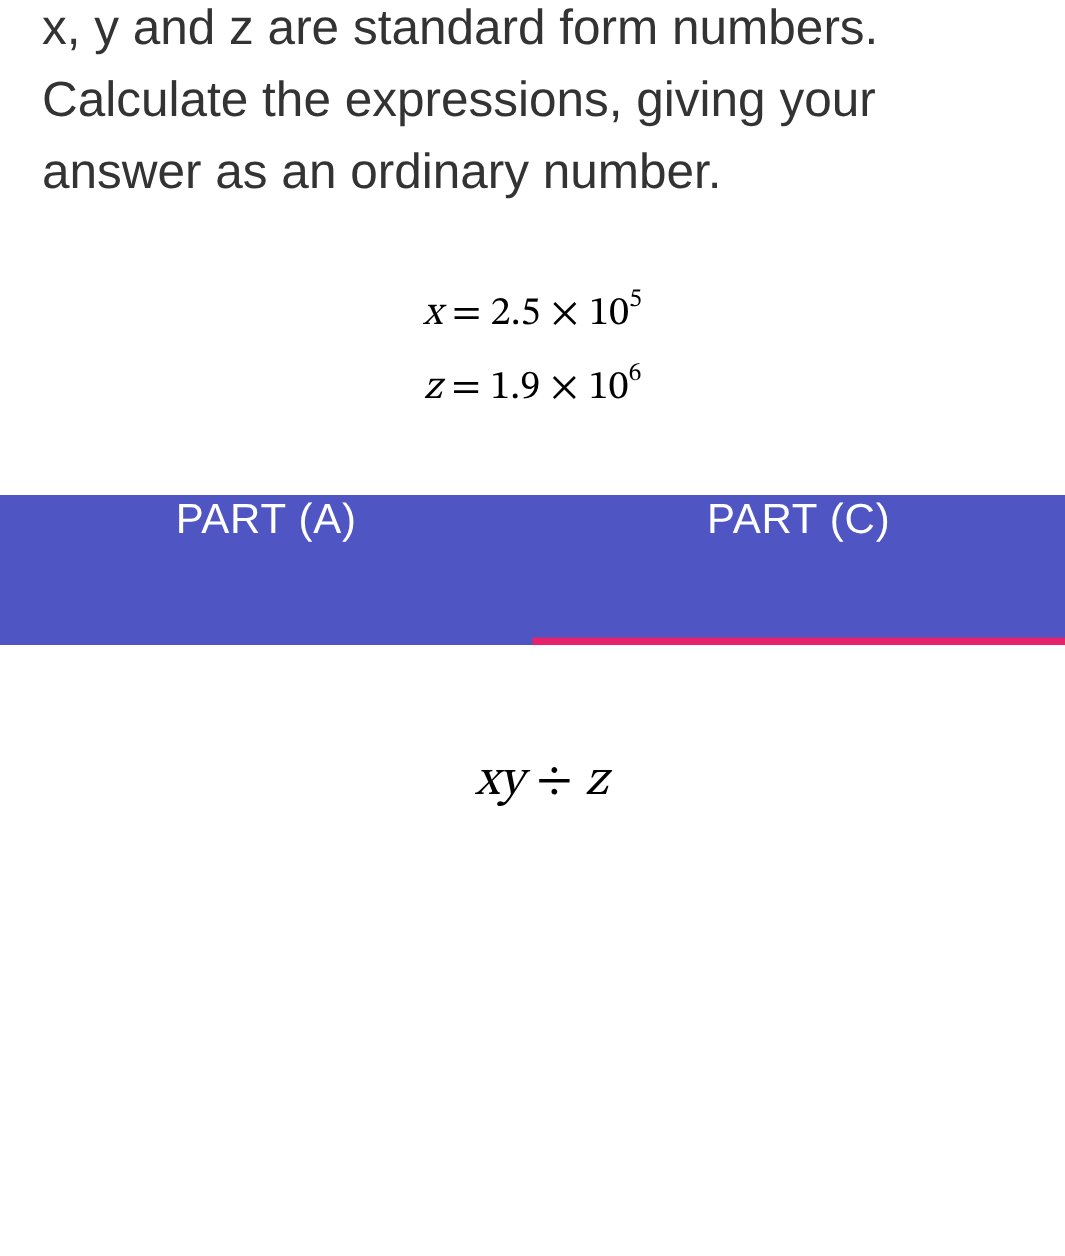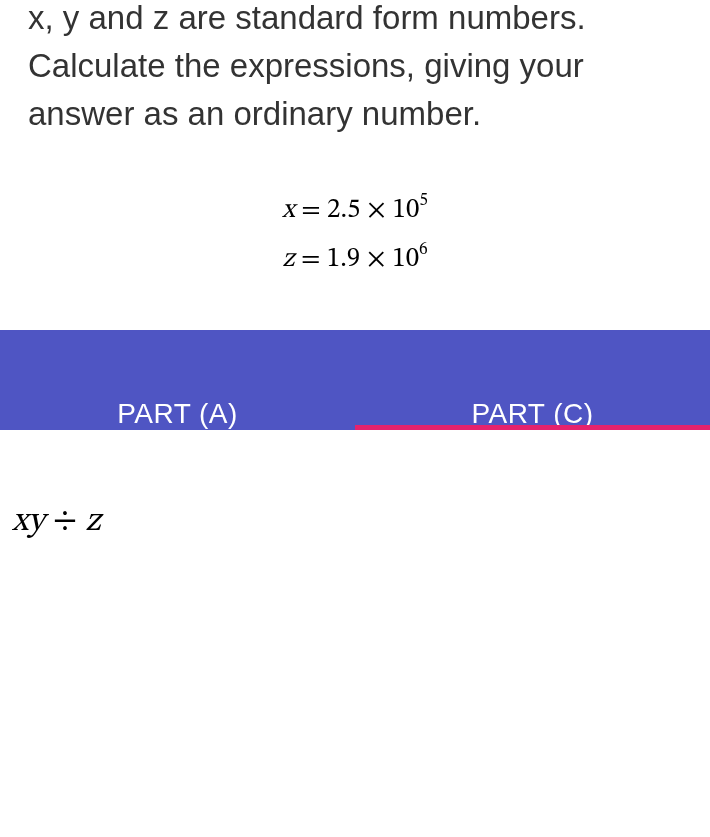--- a/index.html
+++ b/index.html
@@ -34,36 +34,37 @@
   .tabs {
     display: flex;
     width: 100%;
     background: #4f55c3;
     height: 100px;
     align-items: stretch;
   }
   .tab {
     flex: 1;
     display: flex;
-    align-items: flex-end;
+    align-items: flex-start;
     justify-content: center;
     font-size: 28px;
     color: #fff;
     letter-spacing: 0.5px;
     cursor: pointer;
     position: relative;
   }
   .tab.active::after {
     content: "";
     position: absolute;
     left: 0; right: 0; bottom: 0;
     height: 5px;
     background: #e6226d;
   }
   .expression-area {
+    text-align: center;
     padding-top: 70px;
     padding-left: 12px;
   }
   .expr {
     font-family: 'Cambria Math', 'STIX Two Math', 'Latin Modern Math', Georgia, serif;
     font-size: 34px;
     font-style: italic;
     color: #000;
   }
   .expr .op { font-style: normal; }

